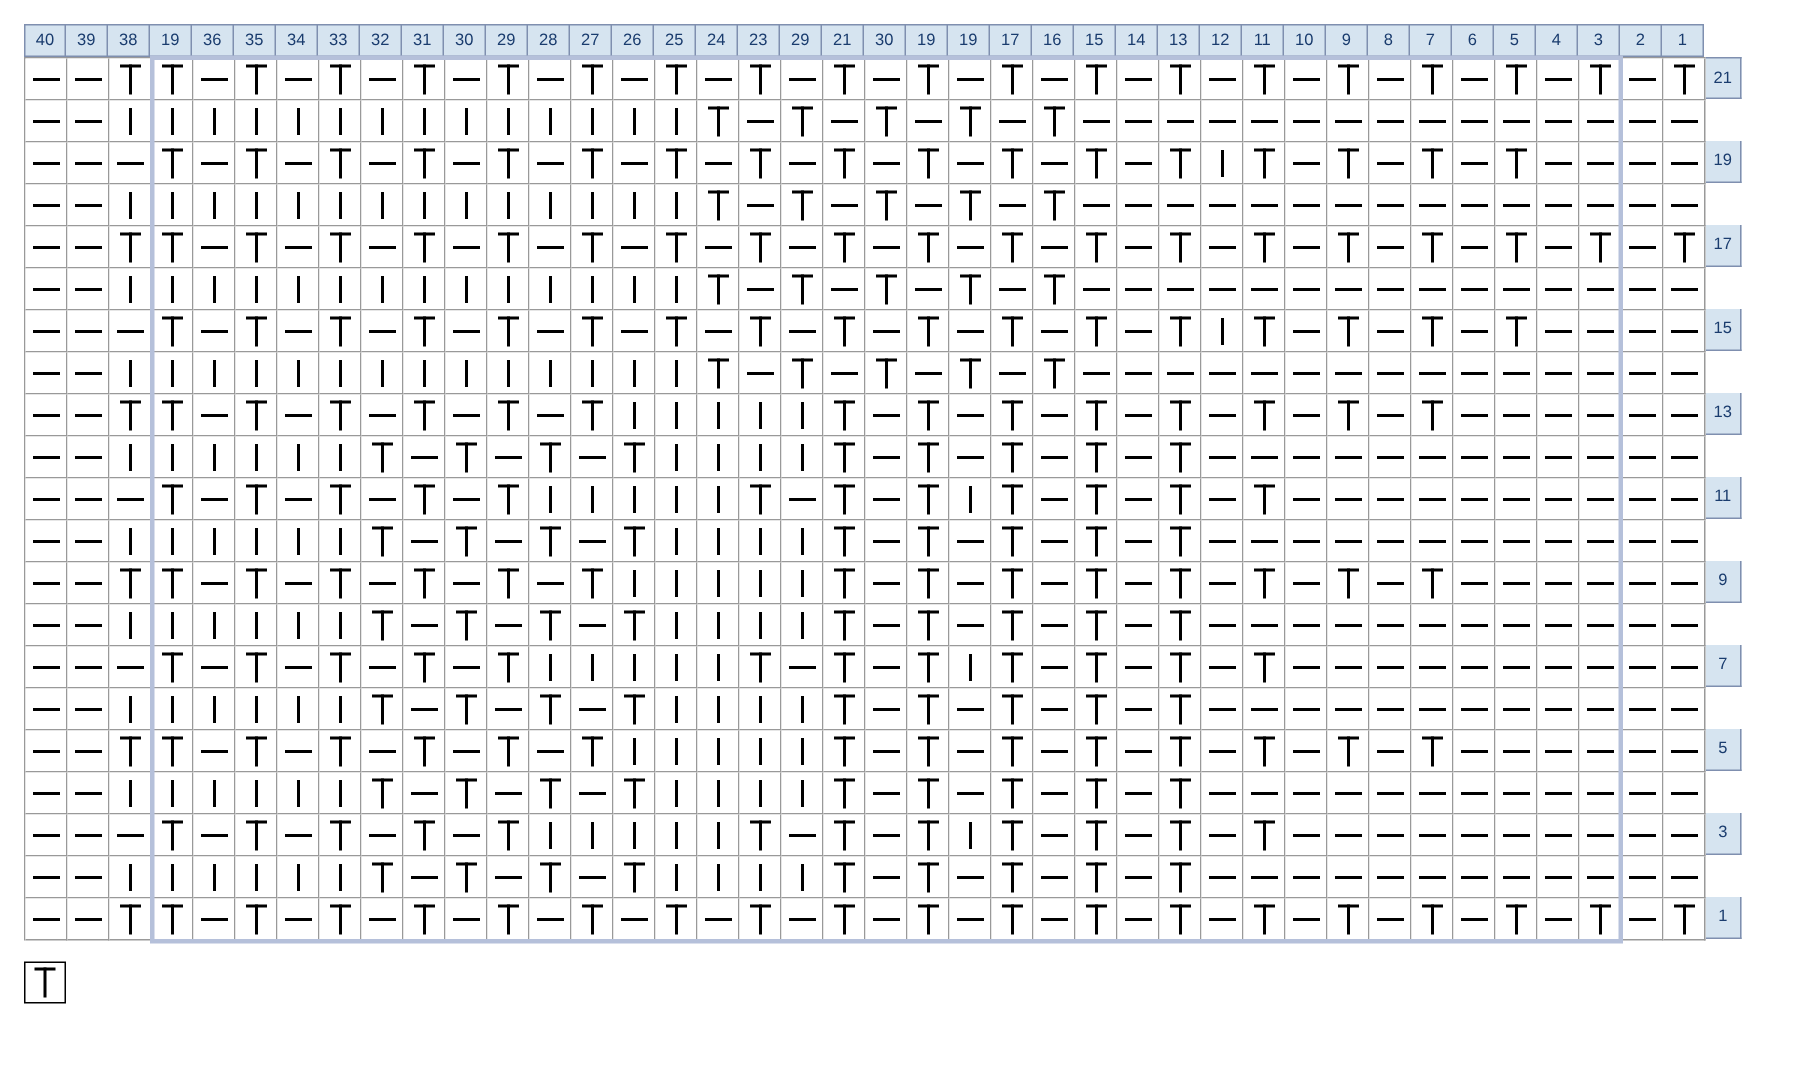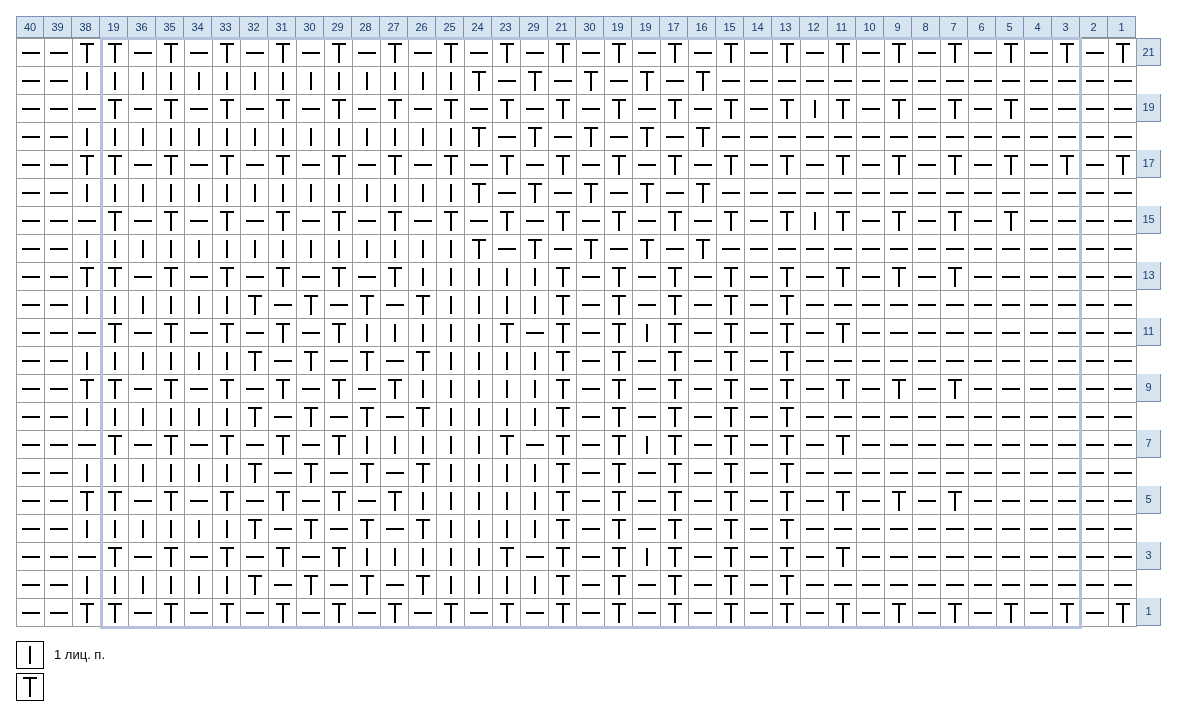--- a/index.html
+++ b/index.html
@@ -2772,26 +2772,20 @@
         <div class="rl blank"></div>
         <div class="rl">3</div>
         <div class="rl blank"></div>
         <div class="rl">1</div>
       </div>
   </div>
 </div>
 
 <div class="legend">
 
-  <div class="legend-row">
-    <div class="legend-symbol sq">
-        <div class="s-k"></div>
-      </div>
-    <span class="legend-text">1 лиц. п.</span>
-  </div>
 
 
   <div class="legend-row">
     <div class="legend-symbol sq">
         <div class="s-t"></div>
       </div>
 
   </div>
 
 </div>

